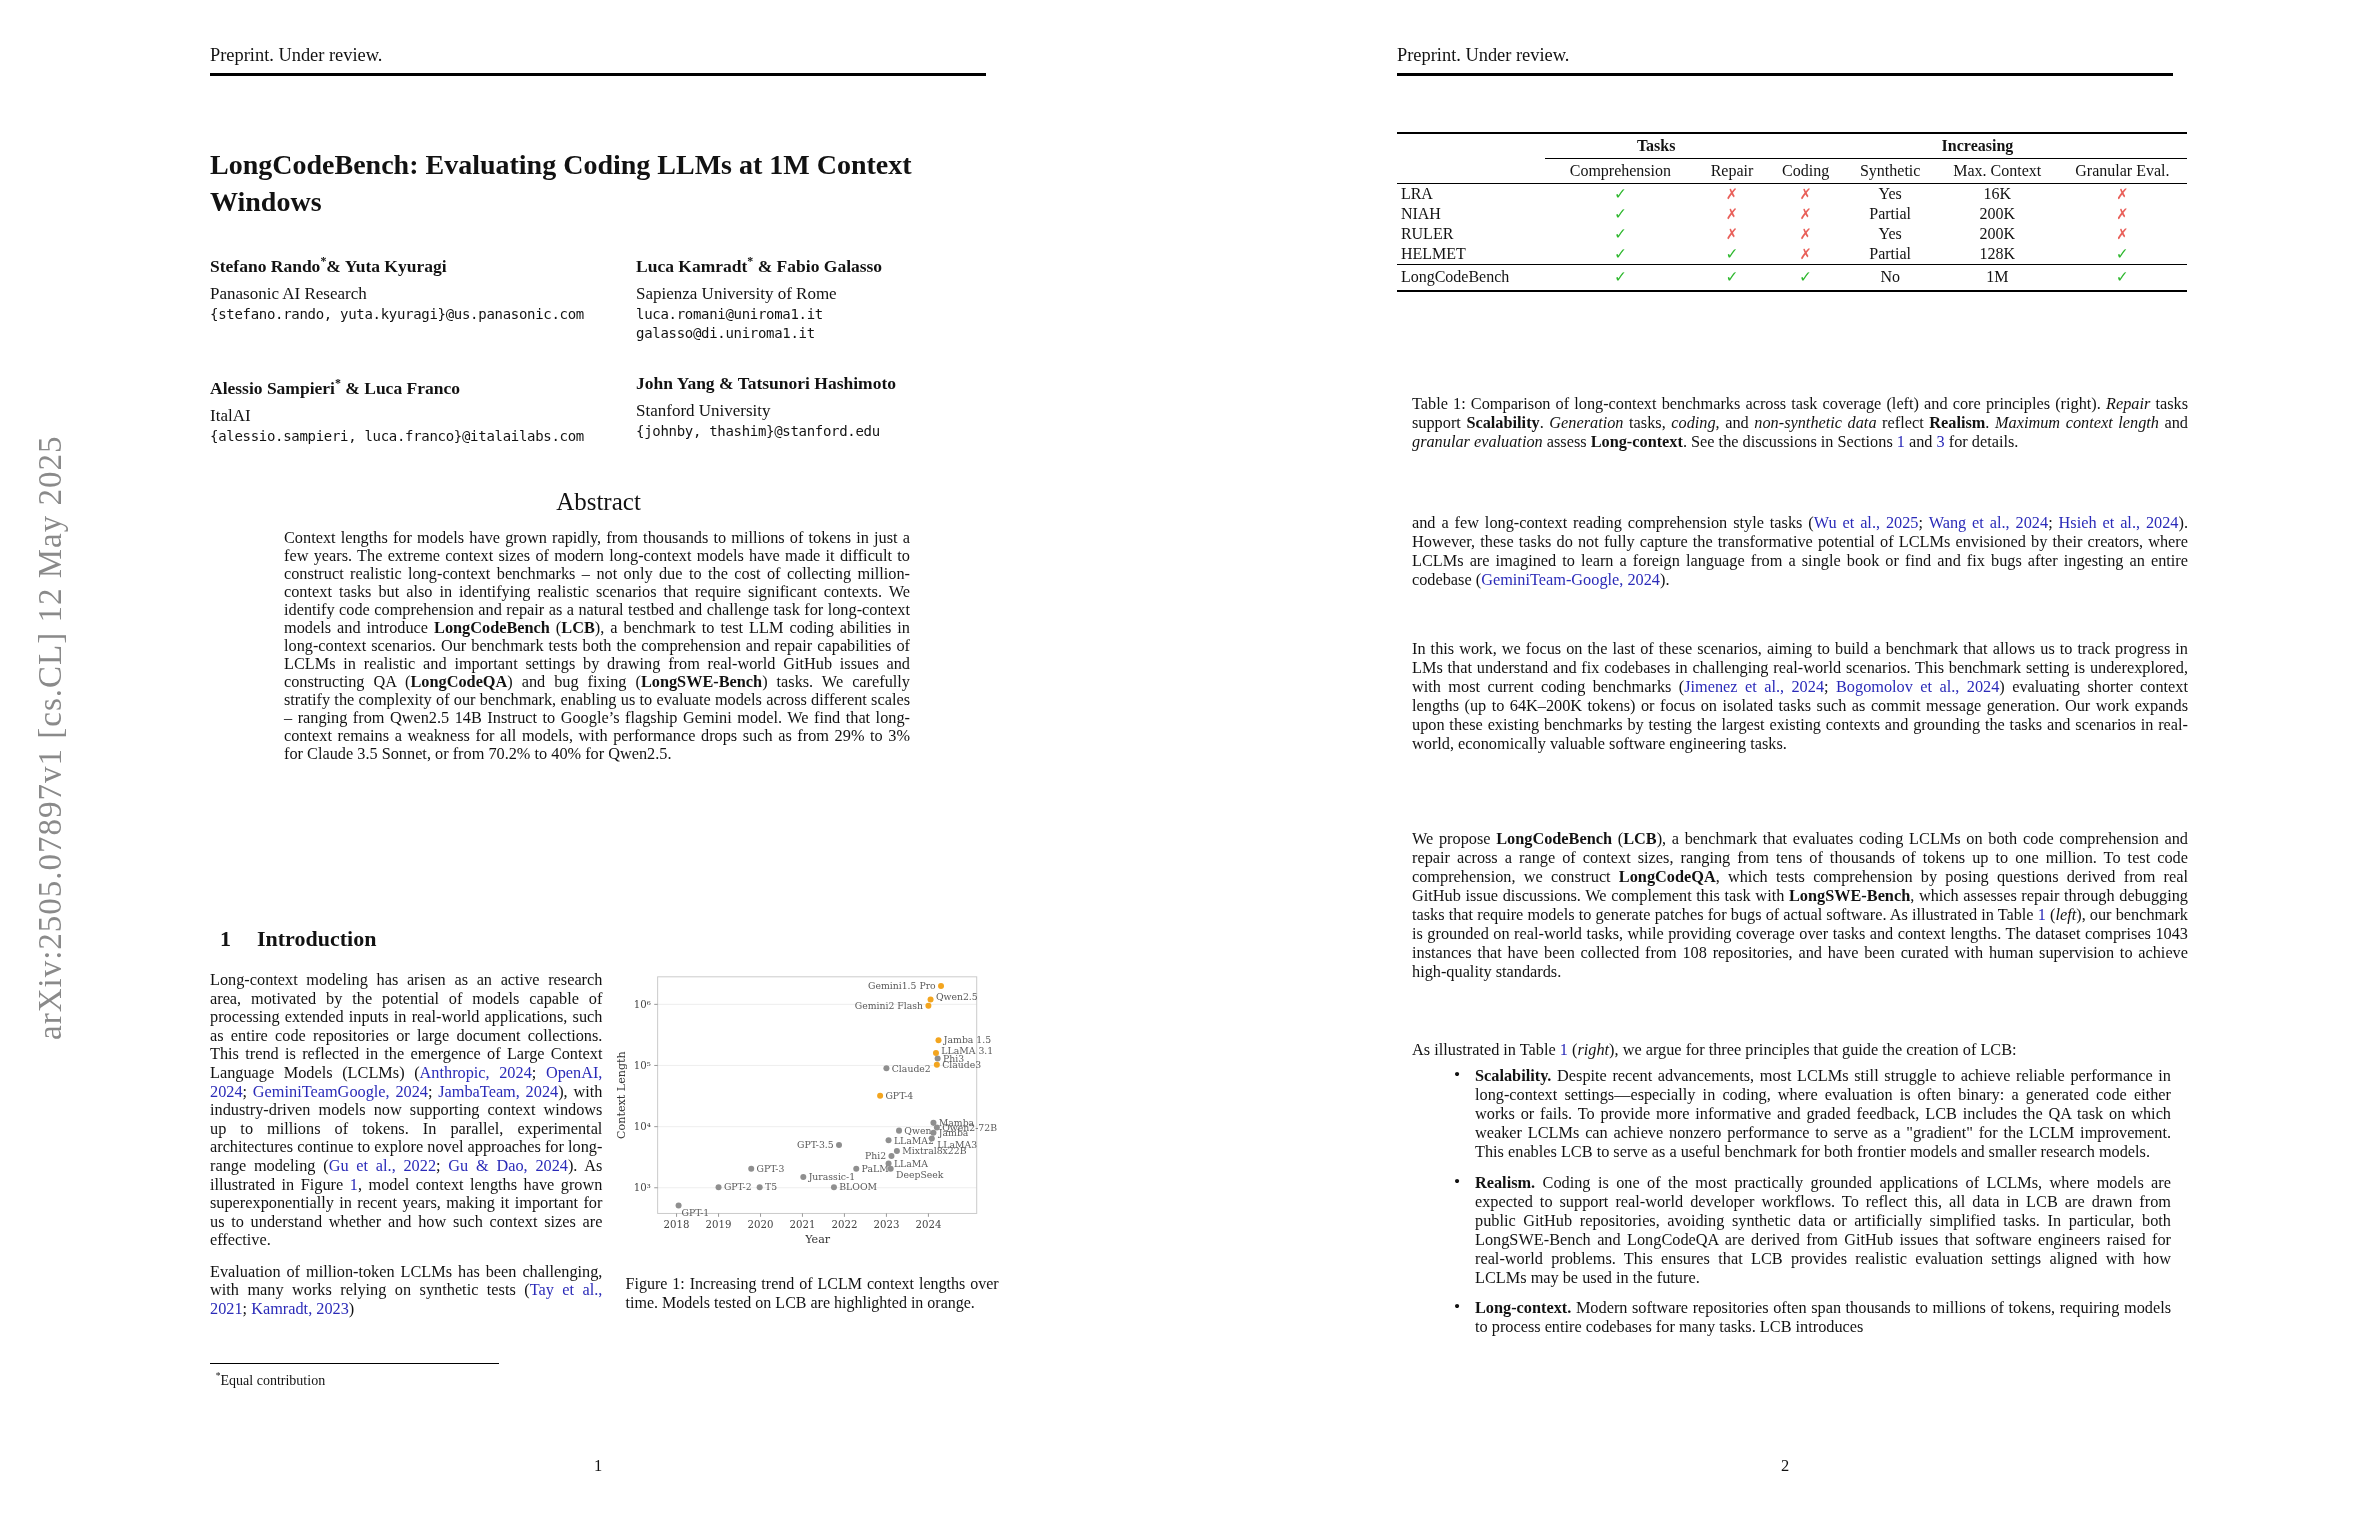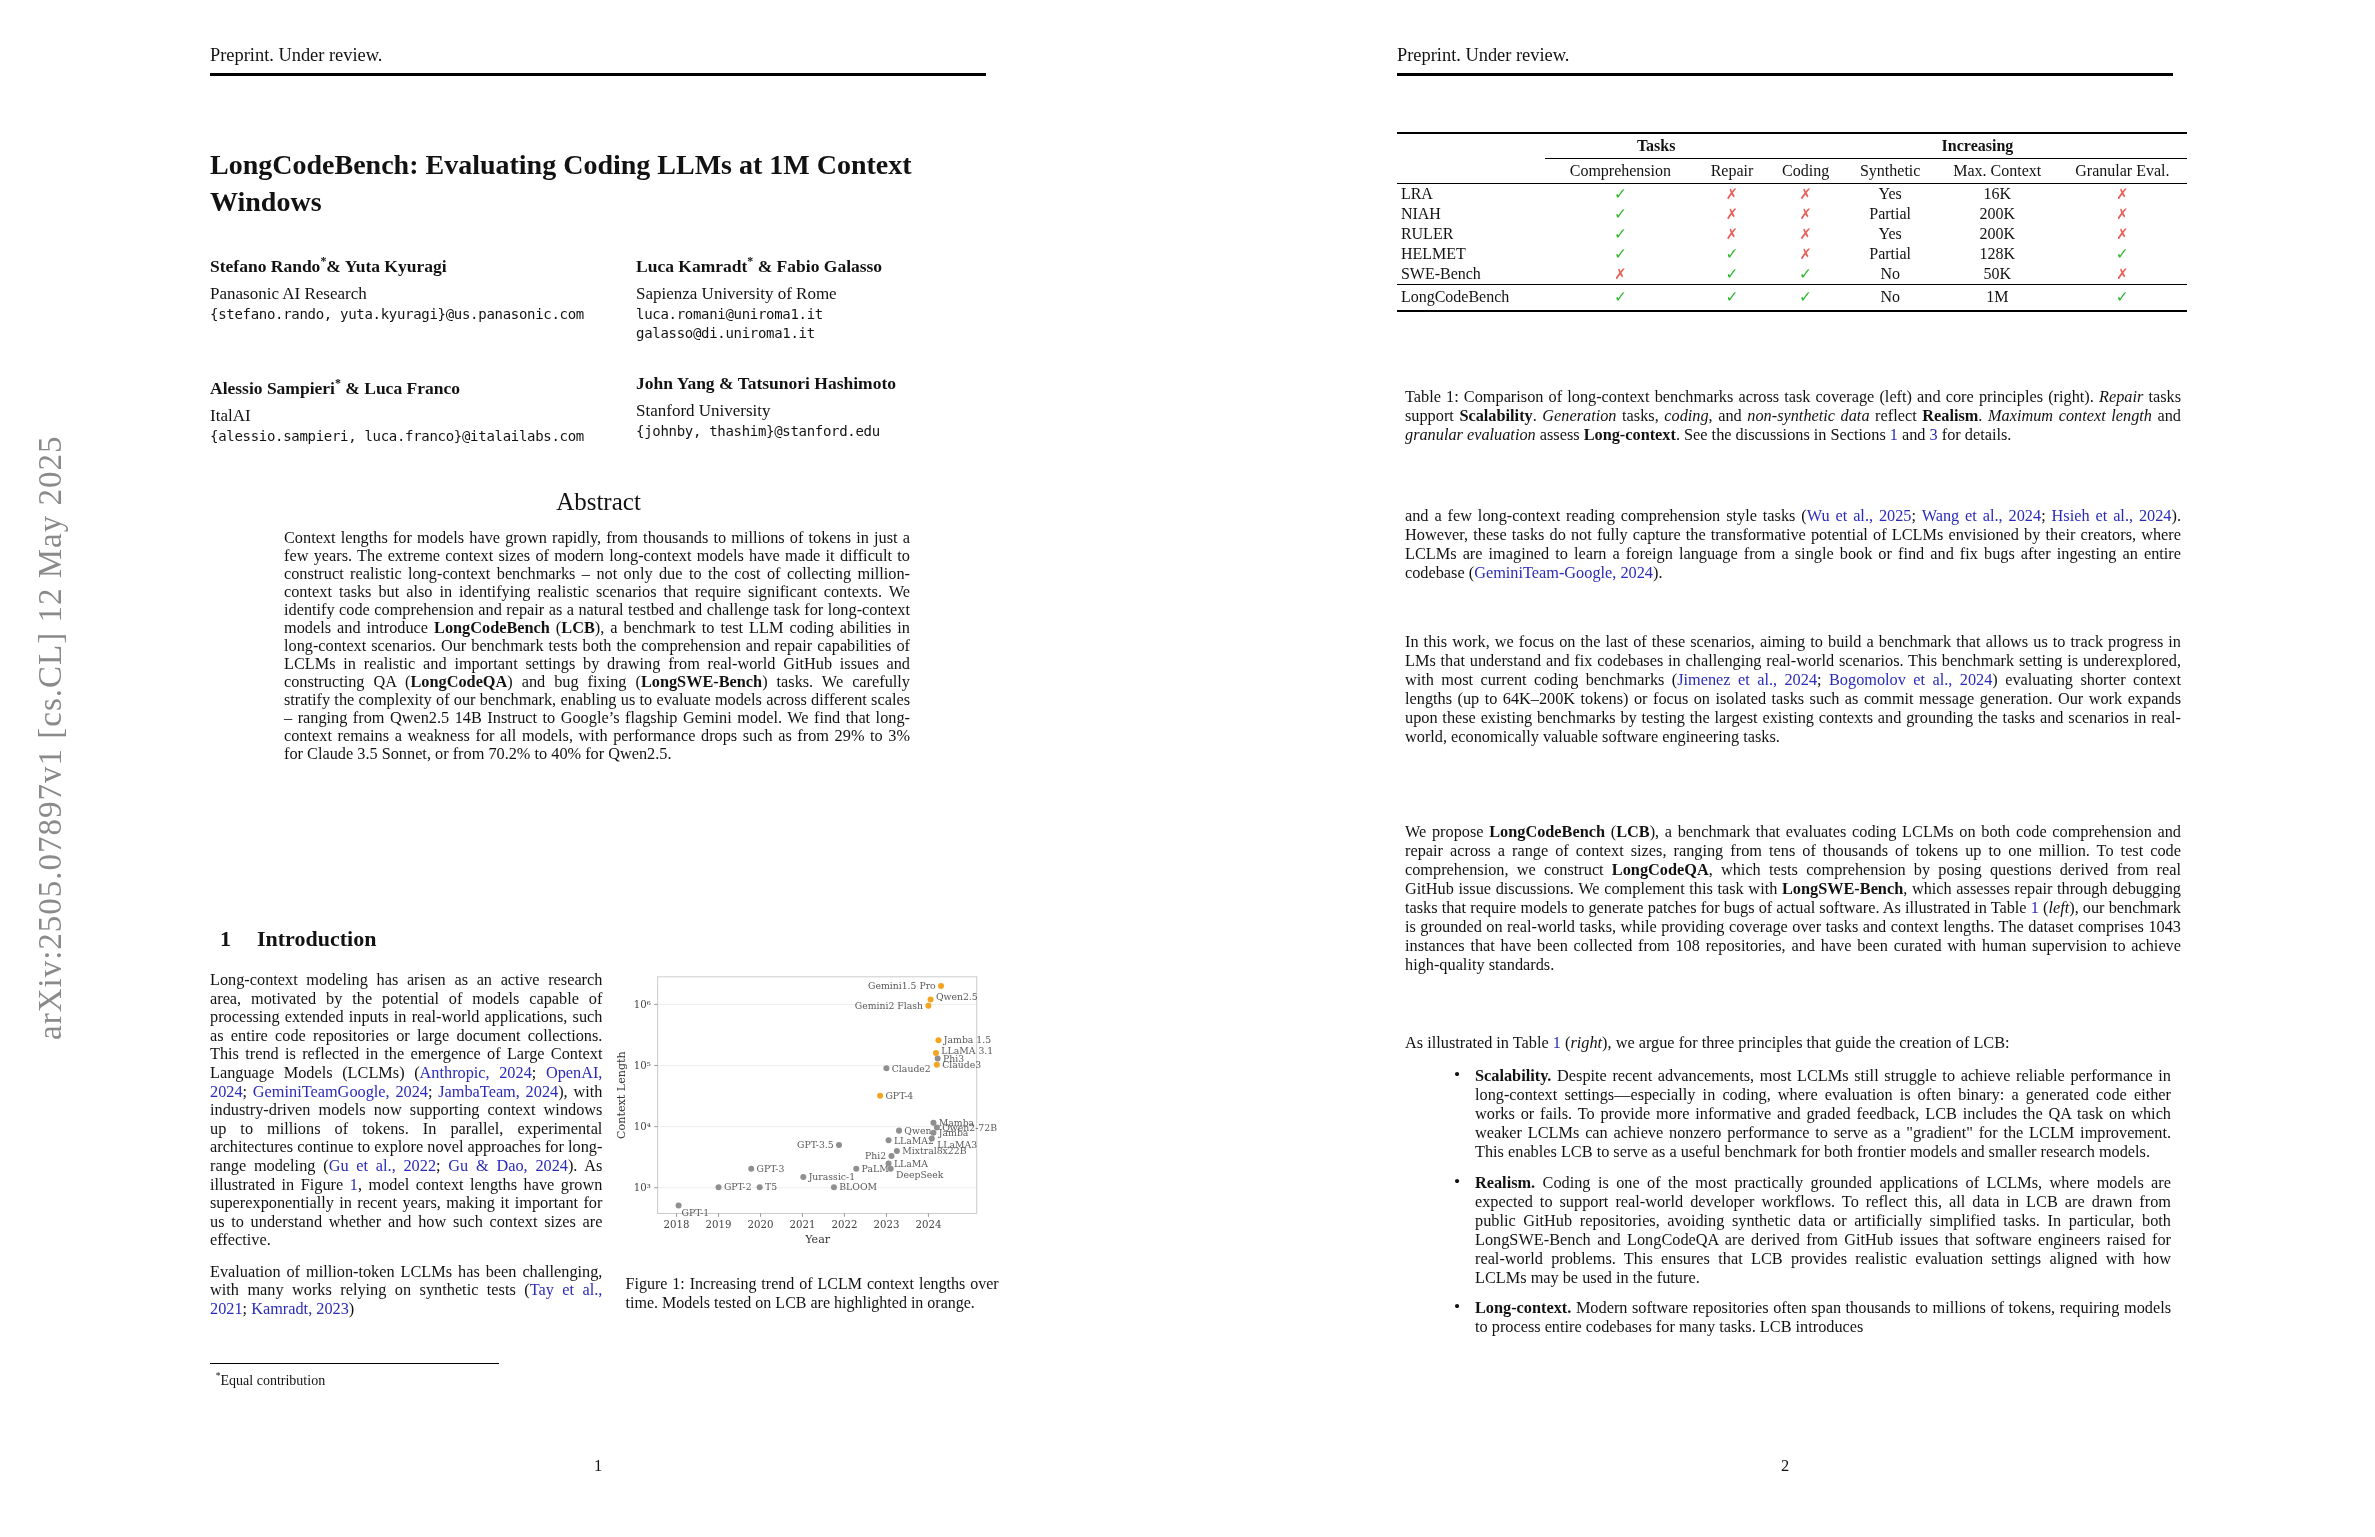--- a/index.html
+++ b/index.html
@@ -50,21 +50,21 @@
   table.cmp th.group{font-weight:bold;border-bottom:1.2px solid #000;padding:2.9px 13.6px;}
   table.cmp tr.colhead th{border-bottom:1.4px solid #000;padding:2.9px 6.8px;}
   table.cmp td.rname,table.cmp th.rname{text-align:left;padding-left:3.9px;min-width:134px;border-bottom:none;}
   table.cmp tr.finalrow td{border-top:1.4px solid #000;padding-top:3.9px;padding-bottom:3.9px;}
   .mark-check{font-size:15.5px;}
   .mark-cross{font-size:14.6px;}
   table.cmp td.c-comp{min-width:138px;} table.cmp td.c-rep{min-width:58px;}
   table.cmp td.c-cod{min-width:62px;}  table.cmp td.c-syn{min-width:80px;}
   table.cmp td.c-max{min-width:107px;} table.cmp td.c-gra{min-width:116px;}
 
-  .body-par{position:absolute;left:0;width:776px;margin:8px;
+  .body-par{position:absolute;left:0;width:776px;margin:15px;
             font-size:16.3px;line-height:19px;text-align:justify;}
   .tcaption{top:334px;}
   .para-a{top:453px;}
   .para-b{top:579px;}
   .para-c{top:769px;}
   .para-d{top:980px;}
   ul.bullets{position:absolute;top:1021px;left:55px;width:719px;margin:0;padding:0;list-style:none;}
   ul.bullets li{position:relative;margin:0 0 11.6px 0;padding-left:23px;
                 font-size:16.3px;line-height:19px;text-align:justify;}
   ul.bullets li .bullet-glyph{position:absolute;left:1.9px;top:-1px;font-size:17.5px;}
@@ -269,29 +269,20 @@
             </tr>
             <tr>
               <td class="rname">HELMET</td>
               <td class="c-comp"><span class="mark-check" style="color:#2eb82e">✓</span></td>
               <td class="c-rep"><span class="mark-check" style="color:#2eb82e">✓</span></td>
               <td class="c-cod"><span class="mark-cross" style="color:#e9605a">✗</span></td>
               <td class="c-syn">Partial</td>
               <td class="c-max">128K</td>
               <td class="c-gra"><span class="mark-check" style="color:#2eb82e">✓</span></td>
             </tr>
-            <tr>
-              <td class="rname">SWE-Bench</td>
-              <td class="c-comp"><span class="mark-cross" style="color:#e9605a">✗</span></td>
-              <td class="c-rep"><span class="mark-check" style="color:#2eb82e">✓</span></td>
-              <td class="c-cod"><span class="mark-check" style="color:#2eb82e">✓</span></td>
-              <td class="c-syn">No</td>
-              <td class="c-max">50K</td>
-              <td class="c-gra"><span class="mark-cross" style="color:#e9605a">✗</span></td>
-            </tr>
             <tr class="finalrow">
               <td class="rname">LongCodeBench</td>
               <td class="c-comp"><span class="mark-check" style="color:#2eb82e">✓</span></td>
               <td class="c-rep"><span class="mark-check" style="color:#2eb82e">✓</span></td>
               <td class="c-cod"><span class="mark-check" style="color:#2eb82e">✓</span></td>
               <td class="c-syn">No</td>
               <td class="c-max">1M</td>
               <td class="c-gra"><span class="mark-check" style="color:#2eb82e">✓</span></td>
             </tr>
           </tbody>

